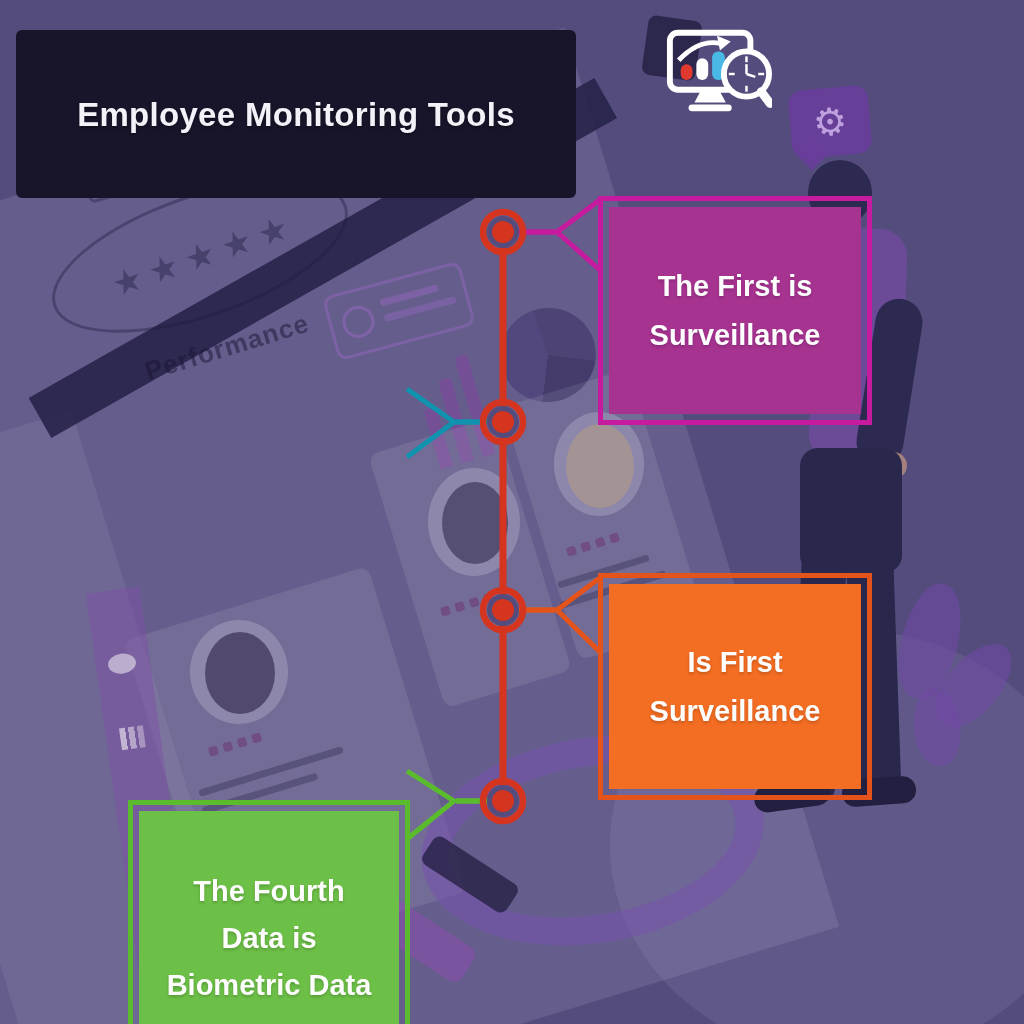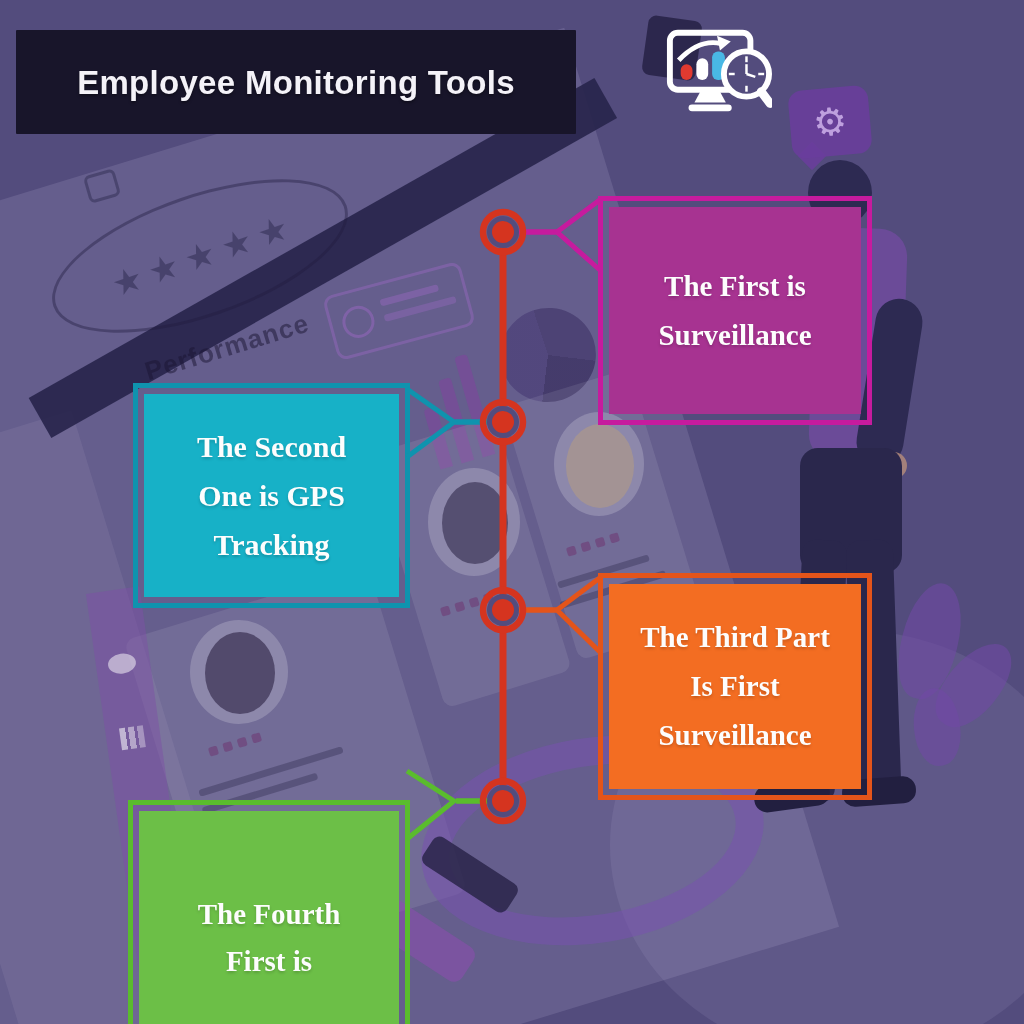--- a/index.html
+++ b/index.html
@@ -70,36 +70,36 @@
   .gear-bubble span { position:static; font-size:38px; color:rgba(198,168,228,.92); }
   .gear-tail { left:802px; top:146px; width:20px; height:20px; background:rgba(106,61,156,.88); transform:rotate(45deg); }
   .dark-cube { left:645px; top:18px; width:54px; height:60px; border-radius:8px; background:rgba(38,33,68,.85); transform:rotate(8deg); }
   .leaf { background:rgba(112,74,164,.6); }
   .leaf-1 { left:902px; top:582px; width:56px; height:118px; border-radius:50% 50% 46% 46%; transform:rotate(14deg); }
   .leaf-2 { left:948px; top:636px; width:52px; height:98px; border-radius:50% 50% 46% 46%; transform:rotate(40deg); }
   .leaf-3 { left:914px; top:688px; width:46px; height:78px; border-radius:50% 50% 46% 46%; transform:rotate(-6deg); }
 
   
   .callout { z-index:3; border-style:solid; border-width:5px; padding:6px; }
-  .callout .fill { position:relative; width:100%; height:100%; display:flex; flex-direction:column; align-items:center; justify-content:center;font-family:Liberation Serif, serif; }
+  .callout .fill { position:relative; width:100%; height:100%; display:flex; flex-direction:column; align-items:center; justify-content:center; }
   .callout p { position:static; color:#fdfdfd; font-weight:bold; text-align:center;
                text-shadow:0 2px 3px rgba(0,0,0,.18); }
   .co-1 { left:598px; top:196px; width:274px; height:229px; }
   .co-2 { left:133px; top:383px; width:277px; height:225px; }
   .co-3 { left:598px; top:573px; width:274px; height:227px; }
   .co-4 { left:128px; top:768px; width:282px; height:276px;margin-top:32px; }
   .co-1 p, .co-3 p { font-size:29px; line-height:49px; }
   .co-2 p { font-size:30px; line-height:49px; }
   .co-4 p { font-size:29px; line-height:47px; }
 
   
   .tsvg { inset:0; z-index:4; pointer-events:none; }
 
   
-  .title-box { left:16px; top:30px; width:560px; height:104px; z-index:5; border-radius:1px;
+  .title-box { left:16px; top:30px; width:560px; height:168px; z-index:5; border-radius:6px;
                display:flex; flex-direction:column; align-items:center; justify-content:center;text-align:center; }
   .title-box p { position:static; color:#f4f2f8; font-size:33px; font-weight:bold; line-height:47px; letter-spacing:.3px; text-shadow:0 2px 3px rgba(0,0,0,.35); }
   .logo { left:664px; top:22px; width:360px; height:104px; z-index:5; display:flex; align-items:center; }
   .logo svg { position:static; flex:0 0 auto; }
   .logo-text { position:static; margin-left:6px; }
   .brand-line { position:static; display:block; color:#ffffff; font-size:44px; font-style:italic; line-height:48px; letter-spacing:.5px; }
   .brand-light { position:static; font-weight:400; }
   .brand-bold { position:static; font-weight:700; }
   .tagline { position:static; display:block; color:#ece9f4; font-size:17px; letter-spacing:1.4px; margin-top:2px; }
 </style>
@@ -195,38 +195,31 @@
     <div class="leaf leaf-2"></div>
     <div class="leaf leaf-3"></div>
   </div>
 
   <div class="callout co-1" style="border-color: rgb(198, 27, 158);">
     <div class="fill" style="background-color: rgb(167, 51, 145);">
       <p>The First is</p>
       <p>Surveillance</p>
     </div>
   </div>
-  <div class="callout co-2" style="border-color: rgb(15, 147, 174);">
-    <div class="fill" style="background-color: rgb(23, 177, 199);">
-      <p>The Second</p>
-      <p>One is GPS</p>
-      <p>Tracking</p>
-    </div>
-  </div>
   <div class="callout co-3" style="border-color: rgb(228, 84, 26);">
     <div class="fill" style="background-color: rgb(243, 109, 34);">
-      <p>The Third Part</p>
       <p>Is First</p>
       <p>Surveillance</p>
     </div>
   </div>
   <div class="callout co-4" style="border-color: rgb(90, 188, 45);">
     <div class="fill" style="background-color: rgb(108, 191, 71);">
       <p>The Fourth</p>
-      <p>First is</p>
+      <p>Data is</p>
+      <p>Biometric Data</p>
     </div>
   </div>
 
   <svg class="tsvg" width="1024" height="1024" viewBox="0 0 1024 1024">
     <line x1="503" y1="232" x2="503" y2="801" stroke-width="7" stroke="#d5341f"></line>
 
     <line x1="505" y1="232" x2="558" y2="232" stroke-width="5.5" stroke="#c61b9e"></line>
     <polyline points="601,199 557,232 601,271" fill="none" stroke-width="5" stroke="#c61b9e"></polyline>
 
     <line x1="501" y1="422" x2="455" y2="422" stroke-width="5.5" stroke="#0f93ae"></line>

